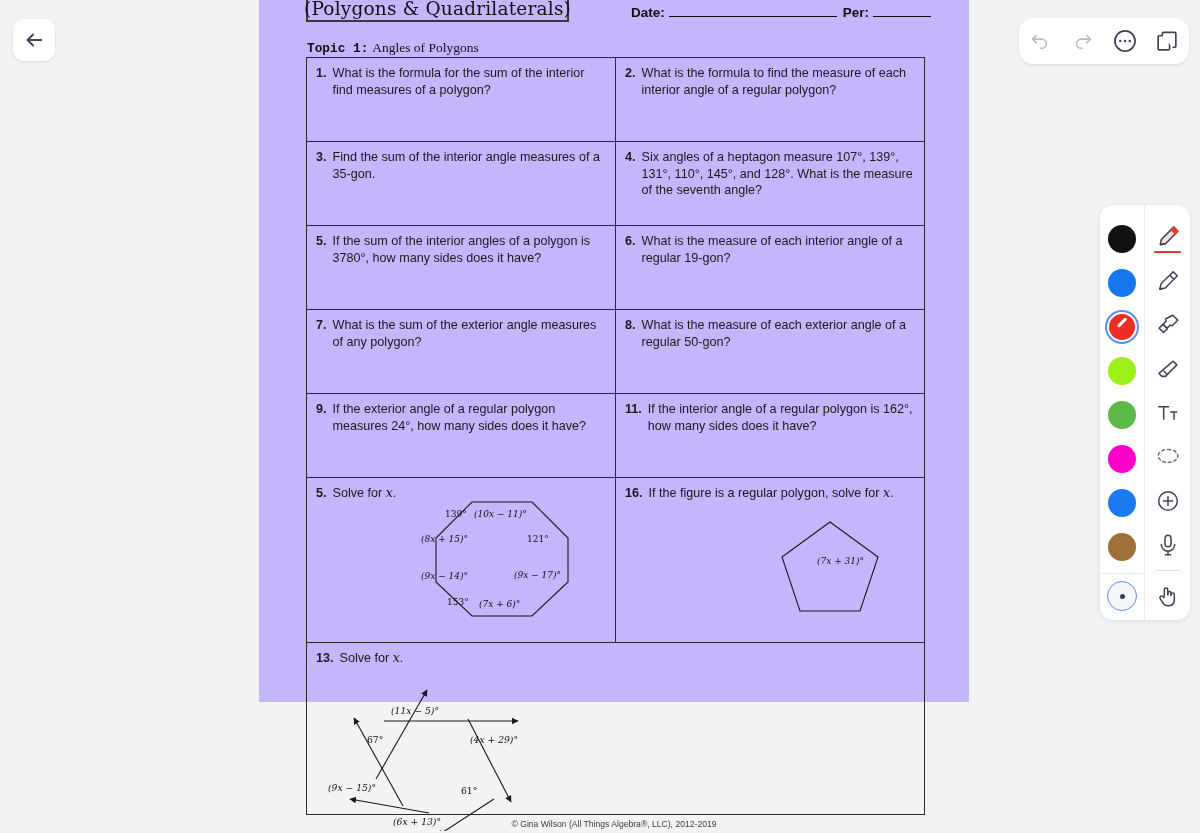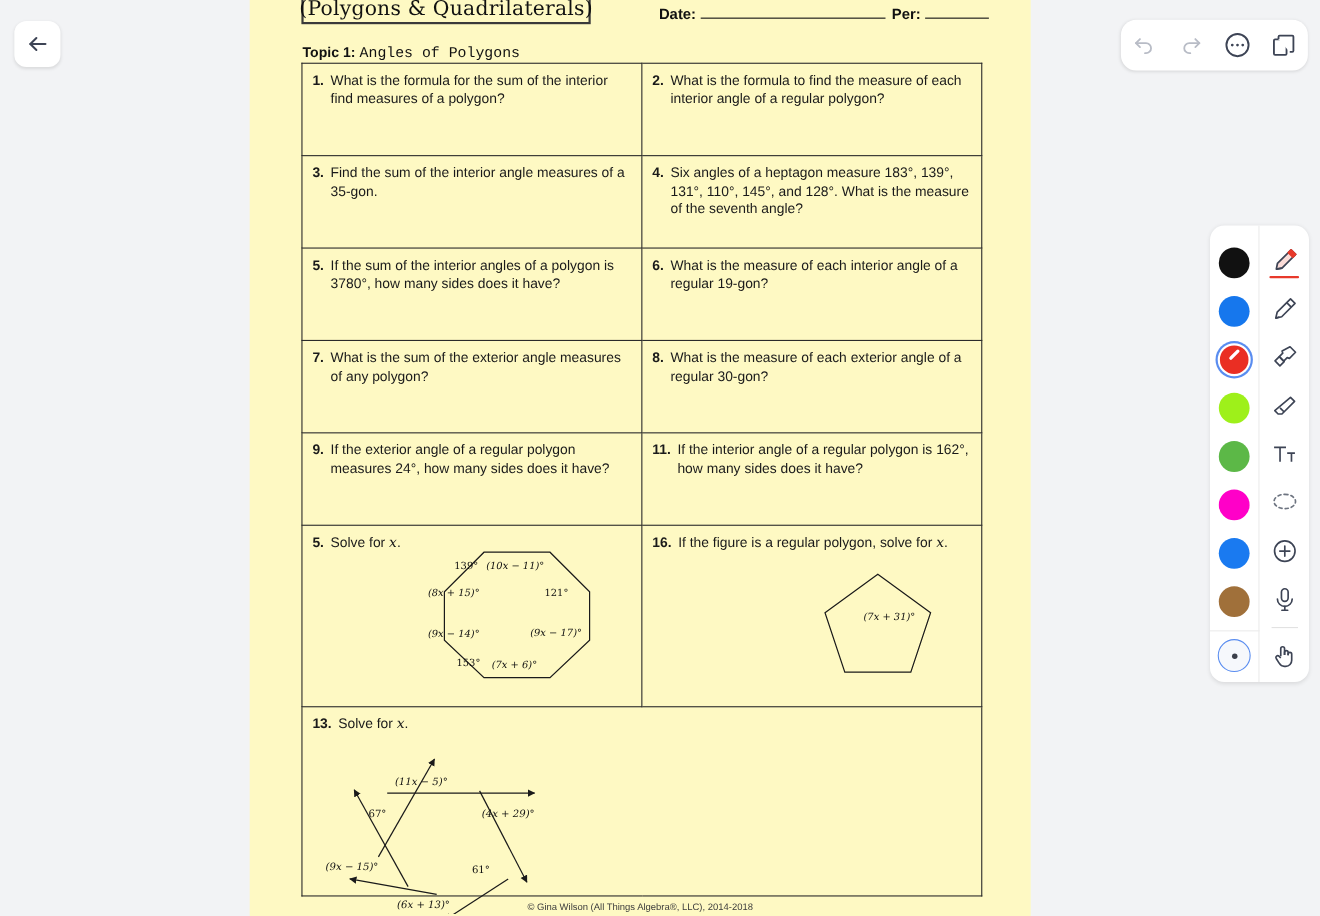--- a/index.html
+++ b/index.html
@@ -31,23 +31,23 @@
     display: flex; align-items: center; justify-content: space-around;
   }
   .top-toolbar .tb-icon {
     width: 34px; height: 34px;
     display: flex; align-items: center; justify-content: center;
     cursor: pointer;
   }
 
   
   .page {
-    position: absolute; left: 227px; top: 0;
-    width: 710px; height: 833px;
-    background: #fef9c3;
+    position: absolute; left: 259px; top: 0;
+    width: 710px; height: 702px;
+    background: #c4b5fd;
     color: #111;
   }
   .page-inner { position: relative; width: 710px; height: 833px; }
 
   .title-box {
     position: absolute; left: 47px; top: -22px;
     width: 263px; height: 44px;
     border: 2px solid #3a3a3a;
     display: flex; align-items: flex-end; justify-content: center;
     padding-bottom: 1px;
@@ -70,25 +70,25 @@
     height: 13px; margin: 0 6px 0 4px;
   }
   .rule-date { width: 168px; }
   .rule-per  { width: 58px; }
 
   .topic {
     position: absolute; left: 48px; top: 40px;
     font-size: 13.5px; white-space: nowrap;
   }
   .topic b {
-    font-family: Liberation Sans, sans-serif;
+    font-family: Liberation Mono, monospace;
     font-weight: bold; font-size: 12.8px; text-align: center;
   }
   .topic i {
-    font-family: Liberation Mono, monospace;
+    font-family: Liberation Serif, serif;
     font-style: normal; font-size: 13.5px;
   }
 
   
   .wtable {
     position: absolute; left: 47px; top: 57px;
     width: 619px;
     border-collapse: collapse;
     table-layout: fixed;
   }
@@ -267,21 +267,21 @@
           <tr>
             <td style="height:84px">
               <div class="q">
                 <span class="qnum">3.</span>
                 <span class="qtext">Find the sum of the interior angle measures of a 35-gon.</span>
               </div>
             </td>
             <td>
               <div class="q">
                 <span class="qnum">4.</span>
-                <span class="qtext">Six angles of a heptagon measure 183°, 139°, 131°, 110°, 145°, and 128°.  What is the measure of the seventh angle?</span>
+                <span class="qtext">Six angles of a heptagon measure 107°, 139°, 131°, 110°, 145°, and 128°.  What is the measure of the seventh angle?</span>
               </div>
             </td>
           </tr>
 
           <tr>
             <td style="height:84px">
               <div class="q">
                 <span class="qnum">5.</span>
                 <span class="qtext">If the sum of the interior angles of a polygon is 3780°, how many sides does it have?</span>
               </div>
@@ -297,21 +297,21 @@
           <tr>
             <td style="height:84px">
               <div class="q">
                 <span class="qnum">7.</span>
                 <span class="qtext">What is the sum of the exterior angle measures of any polygon?</span>
               </div>
             </td>
             <td>
               <div class="q">
                 <span class="qnum">8.</span>
-                <span class="qtext">What is the measure of each exterior angle of a regular 30-gon?</span>
+                <span class="qtext">What is the measure of each exterior angle of a regular 50-gon?</span>
               </div>
             </td>
           </tr>
 
           <tr>
             <td style="height:84px">
               <div class="q">
                 <span class="qnum">9.</span>
                 <span class="qtext">If the exterior angle of a regular polygon measures 24°, how many sides does it have?</span>
               </div>
@@ -389,21 +389,21 @@
                     <text x="0" y="110" font-style="italic">(9x − 15)°</text>
                     <text x="39" y="62">67°</text>
                   </g>
                 </svg>
               </div>
             </td>
           </tr>
         </tbody>
       </table>
 
-      <div class="copyright">© Gina Wilson (All Things Algebra®, LLC), 2014-2018</div>
+      <div class="copyright">© Gina Wilson (All Things Algebra®, LLC), 2012-2019</div>
     </div>
   </div>
 
   <div class="rail">
 
     <div class="rail-col rail-colors">
       <div class="swatch-wrap">
         <span class="swatch" style="background:#111111"></span>
         </div>
       <div class="swatch-wrap">

